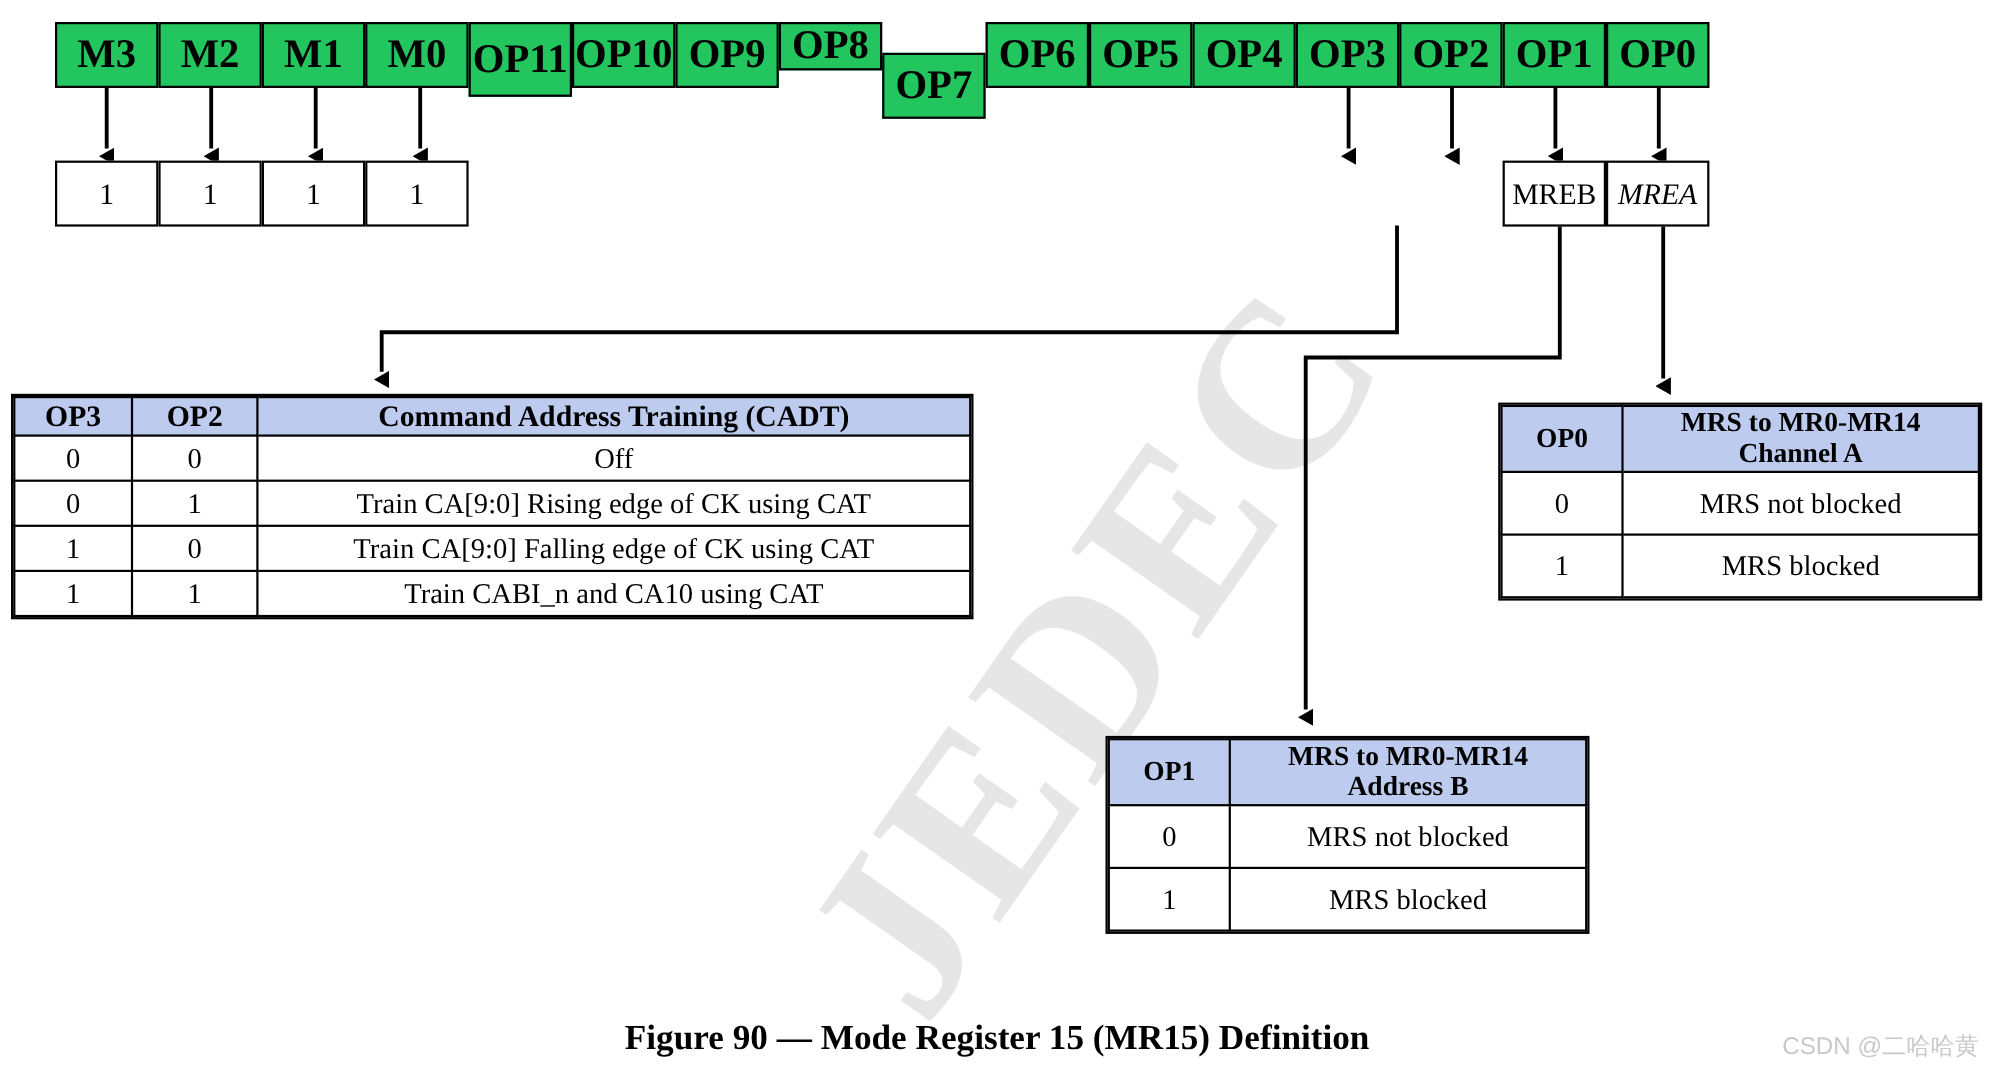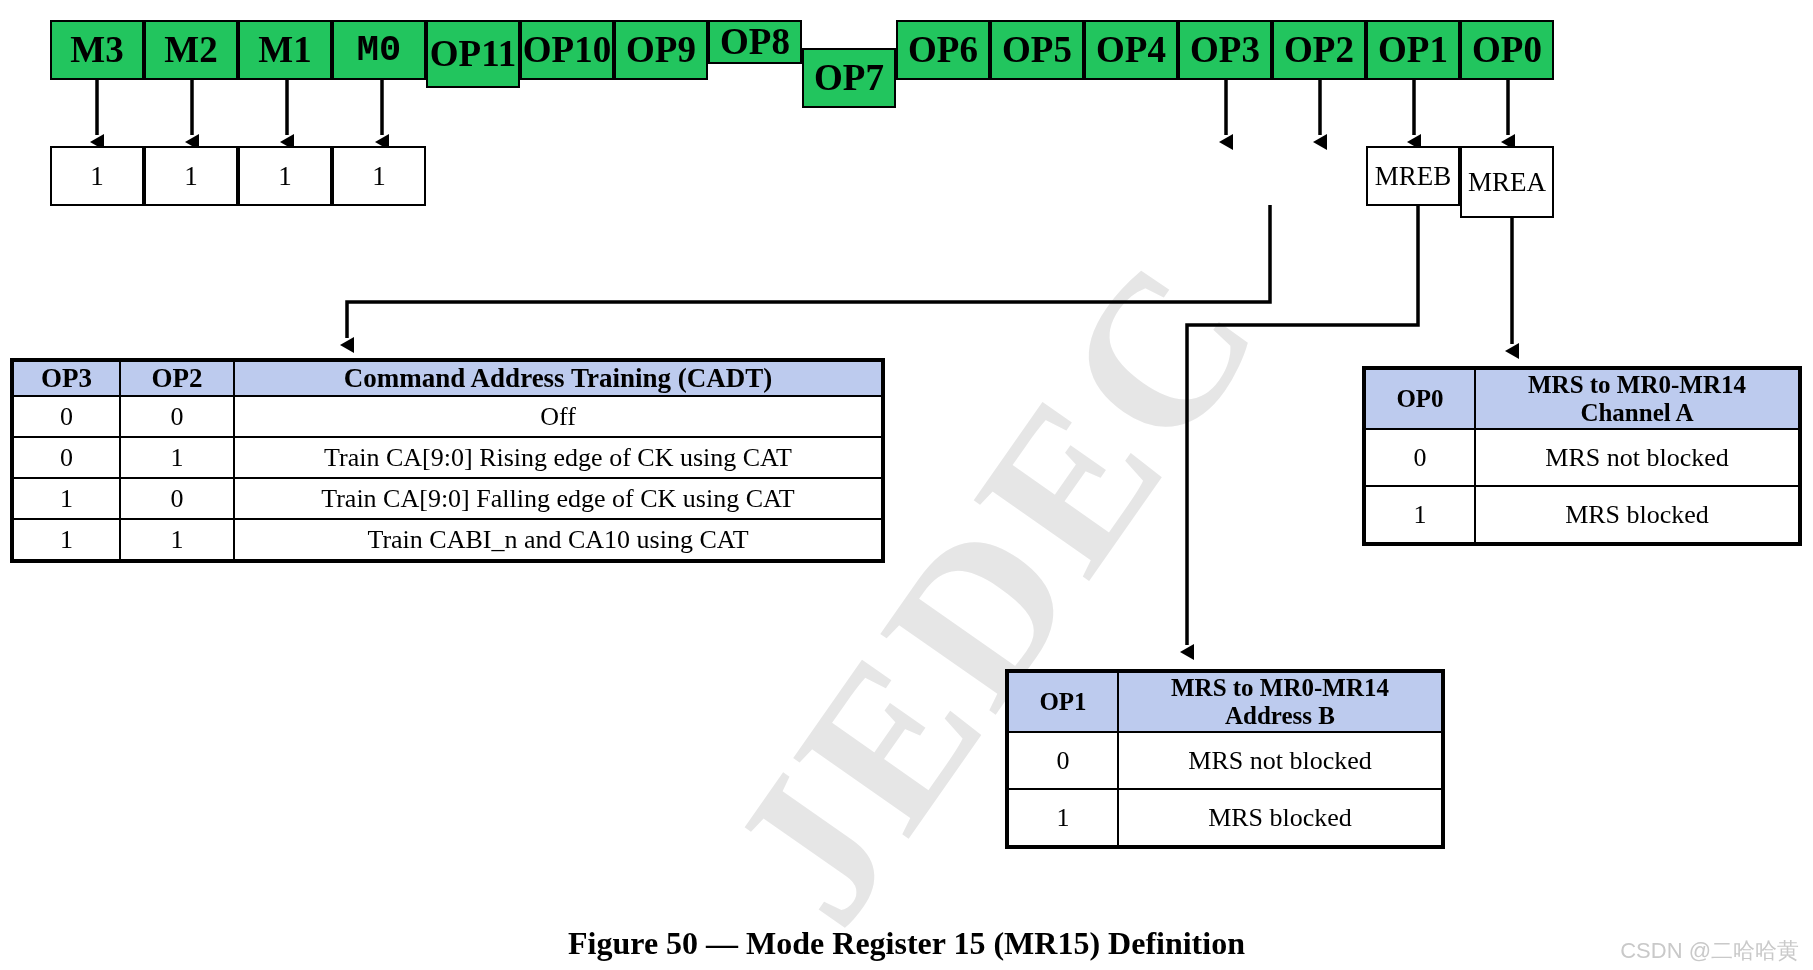--- a/index.html
+++ b/index.html
@@ -136,41 +136,41 @@
 
       <path d="M1418,205 L1418,325 L1187,325 L1187,645" marker-end="url(#arw)"></path>
 
       <path d="M1512,205 L1512,344" marker-end="url(#arw)"></path>
     </g>
   </svg>
 
   <div class="cell hdr-cell" style="left:50px;top:20px;width:94px;height:60px;">M3</div>
   <div class="cell hdr-cell" style="left:144px;top:20px;width:94px;height:60px;">M2</div>
   <div class="cell hdr-cell" style="left:238px;top:20px;width:94px;height:60px;">M1</div>
-  <div class="cell hdr-cell" style="left:332px;top:20px;width:94px;height:60px;font-family:Liberation Mono, monospace;">M0</div>
+  <div class="cell hdr-cell" style="left:332px;top:20px;width:94px;height:60px;">M0</div>
   <div class="cell hdr-cell" style="left:426px;top:20px;width:94px;height:68px;">OP11</div>
   <div class="cell hdr-cell" style="left:520px;top:20px;width:94px;height:60px;">OP10</div>
   <div class="cell hdr-cell" style="left:614px;top:20px;width:94px;height:60px;">OP9</div>
   <div class="cell hdr-cell" style="left:708px;top:20px;width:94px;height:44px;">OP8</div>
   <div class="cell hdr-cell" style="left:802px;top:20px;width:94px;height:60px;margin-top:28px;">OP7</div>
   <div class="cell hdr-cell" style="left:896px;top:20px;width:94px;height:60px;">OP6</div>
   <div class="cell hdr-cell" style="left:990px;top:20px;width:94px;height:60px;">OP5</div>
   <div class="cell hdr-cell" style="left:1084px;top:20px;width:94px;height:60px;">OP4</div>
   <div class="cell hdr-cell" style="left:1178px;top:20px;width:94px;height:60px;">OP3</div>
   <div class="cell hdr-cell" style="left:1272px;top:20px;width:94px;height:60px;">OP2</div>
   <div class="cell hdr-cell" style="left:1366px;top:20px;width:94px;height:60px;">OP1</div>
   <div class="cell hdr-cell" style="left:1460px;top:20px;width:94px;height:60px;">OP0</div>
 
   <div class="cell bitval" style="left:50px;top:146px;width:94px;height:60px;">1</div>
   <div class="cell bitval" style="left:144px;top:146px;width:94px;height:60px;">1</div>
   <div class="cell bitval" style="left:238px;top:146px;width:94px;height:60px;">1</div>
   <div class="cell bitval" style="left:332px;top:146px;width:94px;height:60px;">1</div>
 
   <div class="cell fieldbox" style="left:1366px;top:146px;width:94px;height:60px;">MREB</div>
-  <div class="cell fieldbox" style="left:1460px;top:146px;width:94px;height:72px;">MREA</div>
+  <div class="cell fieldbox" style="left:1460px;top:146px;width:94px;height:60px;font-style:italic;">MREA</div>
 
   <div class="dtable" id="cadt-table">
     <table>
       <thead>
         <tr>
           <th class="c-op">OP3</th>
           <th class="c-op2">OP2</th>
           <th>Command Address Training (CADT)</th>
         </tr>
       </thead>
@@ -240,16 +240,16 @@
           <td>MRS not blocked</td>
         </tr>
         <tr>
           <td>1</td>
           <td>MRS blocked</td>
         </tr>
       </tbody>
     </table>
   </div>
 
-  <div id="caption">Figure 50 — Mode Register 15 (MR15) Definition</div>
+  <div id="caption">Figure 90 — Mode Register 15 (MR15) Definition</div>
   <div id="csdn">CSDN @二哈哈黄</div>
 
 </div>
 
 </body></html>

